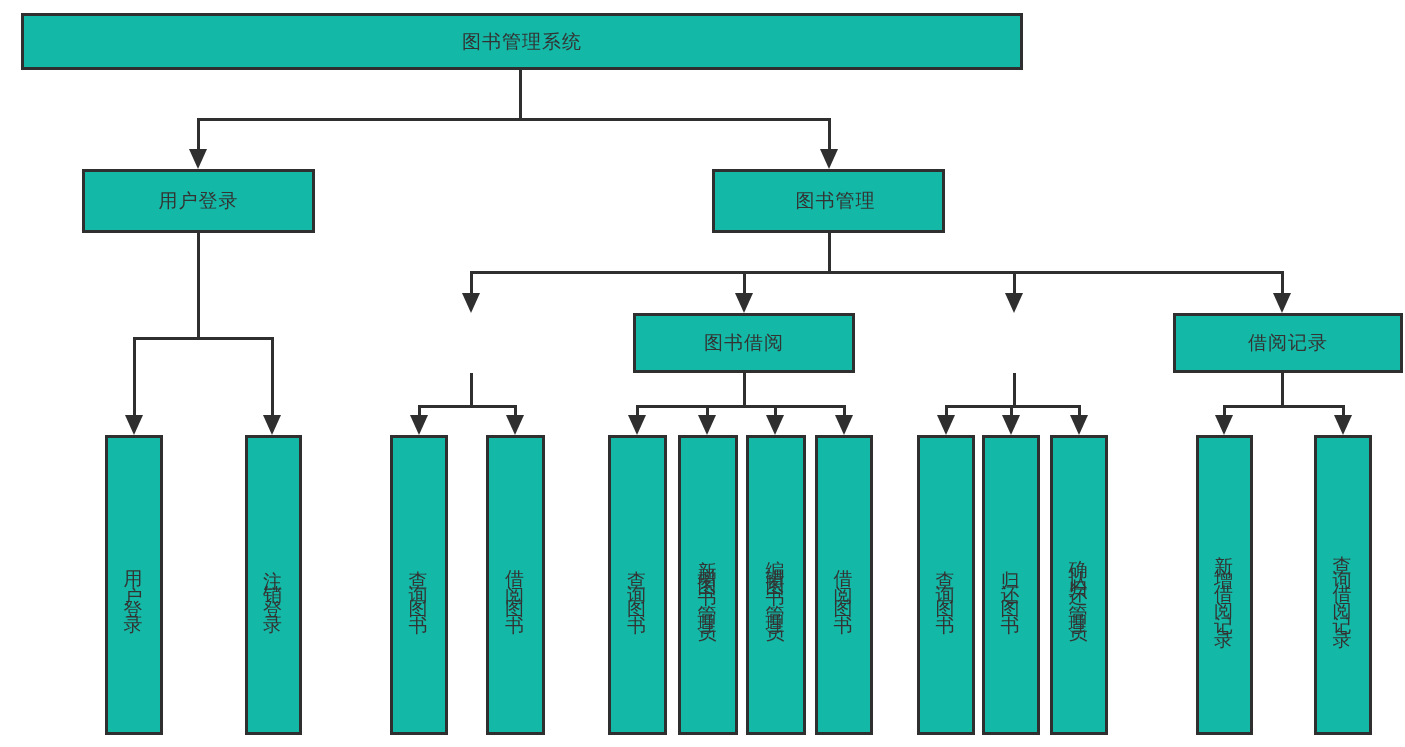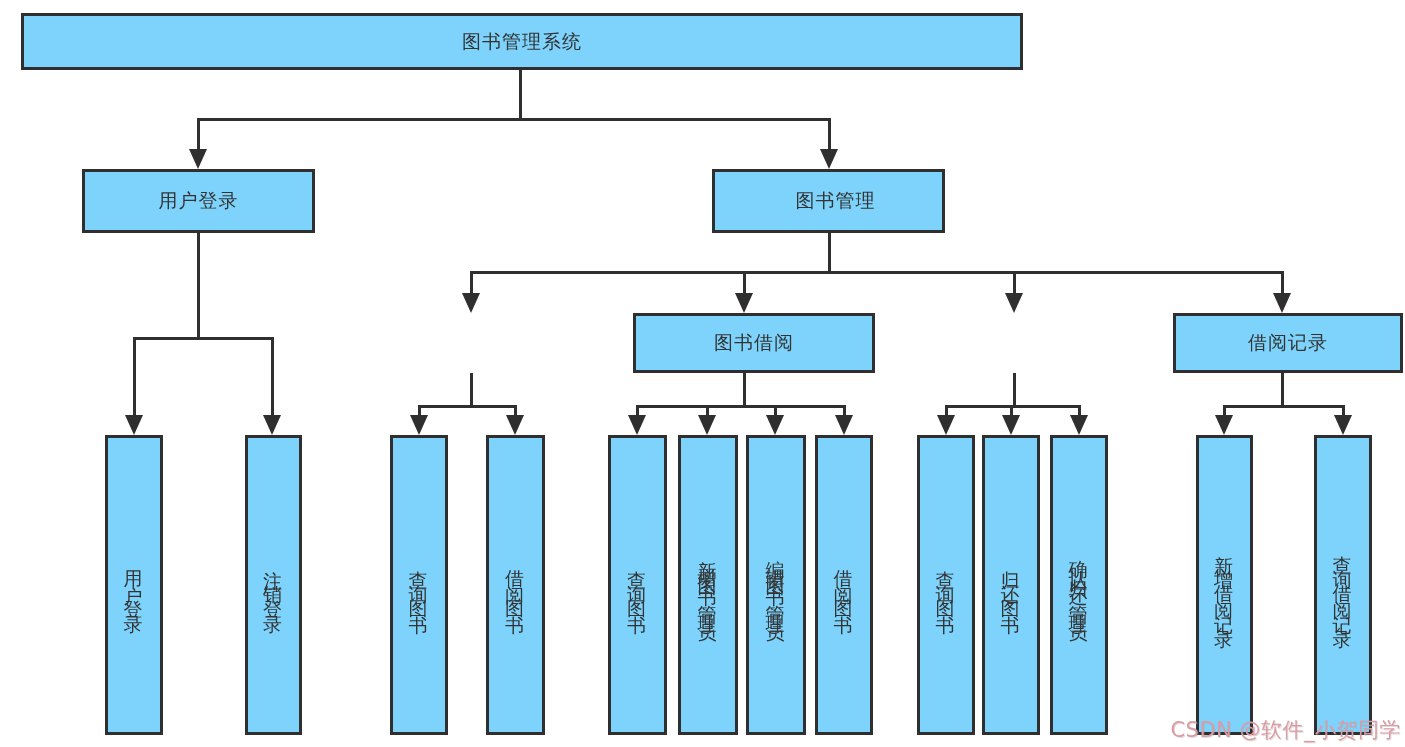--- a/index.html
+++ b/index.html
@@ -7,21 +7,21 @@
     position:relative;
     width:1405px;height:747px;
     background:#ffffff;
     font-family:"DejaVu Sans",sans-serif;
     overflow:hidden;
   }
   .box{
     position:absolute;
     box-sizing:border-box;
     border:3px solid #2f2f2f;
-    background:#7dd3fc;
+    background:#14b8a6;
     display:flex;
     align-items:center;
     justify-content:center;
     color:#333333;
     font-size:19px;
     letter-spacing:1px;
   }
   .v-label{
     writing-mode:vertical-rl;
     text-orientation:mixed;
@@ -81,21 +81,21 @@
   <div class="hline" style="left:470px;top:271px;width:813px;"></div>
   <div class="vline" style="left:470px;top:271px;height:22px;"></div>
   <div class="vline" style="left:743px;top:271px;height:22px;"></div>
   <div class="vline" style="left:1013px;top:271px;height:22px;"></div>
   <div class="vline" style="left:1281px;top:271px;height:22px;"></div>
   <div class="arrow" style="left:462px;top:293px;"></div>
   <div class="arrow" style="left:735px;top:293px;"></div>
   <div class="arrow" style="left:1005px;top:293px;"></div>
   <div class="arrow" style="left:1273px;top:293px;"></div>
 
-  <div class="box" style="left:633px;top:313px;width:242px;height:60px;align-items:center;">
+  <div class="box" style="left:633px;top:313px;width:222px;height:60px;align-items:center;">
     <span>图书借阅</span>
   </div>
   <div class="box" style="left:1173px;top:313px;width:230px;height:60px;">
     <span>借阅记录</span>
   </div>
 
   <div class="vline" style="left:470px;top:373px;height:32px;"></div>
   <div class="hline" style="left:418px;top:405px;width:99px;"></div>
   <div class="vline" style="left:418px;top:405px;height:12px;"></div>
   <div class="vline" style="left:514px;top:405px;height:12px;"></div>
@@ -166,15 +166,14 @@
     <span class="v-label" style="letter-spacing: 9px;">确认归还（管理员）</span>
   </div>
 
   <div class="box" style="left:1196px;top:435px;width:57px;height:300px;">
     <span class="v-label" style="letter-spacing: 15px;">新增借阅记录</span>
   </div>
   <div class="box" style="left:1314px;top:435px;width:58px;height:300px;">
     <span class="v-label" style="letter-spacing: 15px;">查询借阅记录</span>
   </div>
 
-  <div class="watermark">CSDN @软件_小贺同学</div>
 
 </div>
 
 </body></html>

